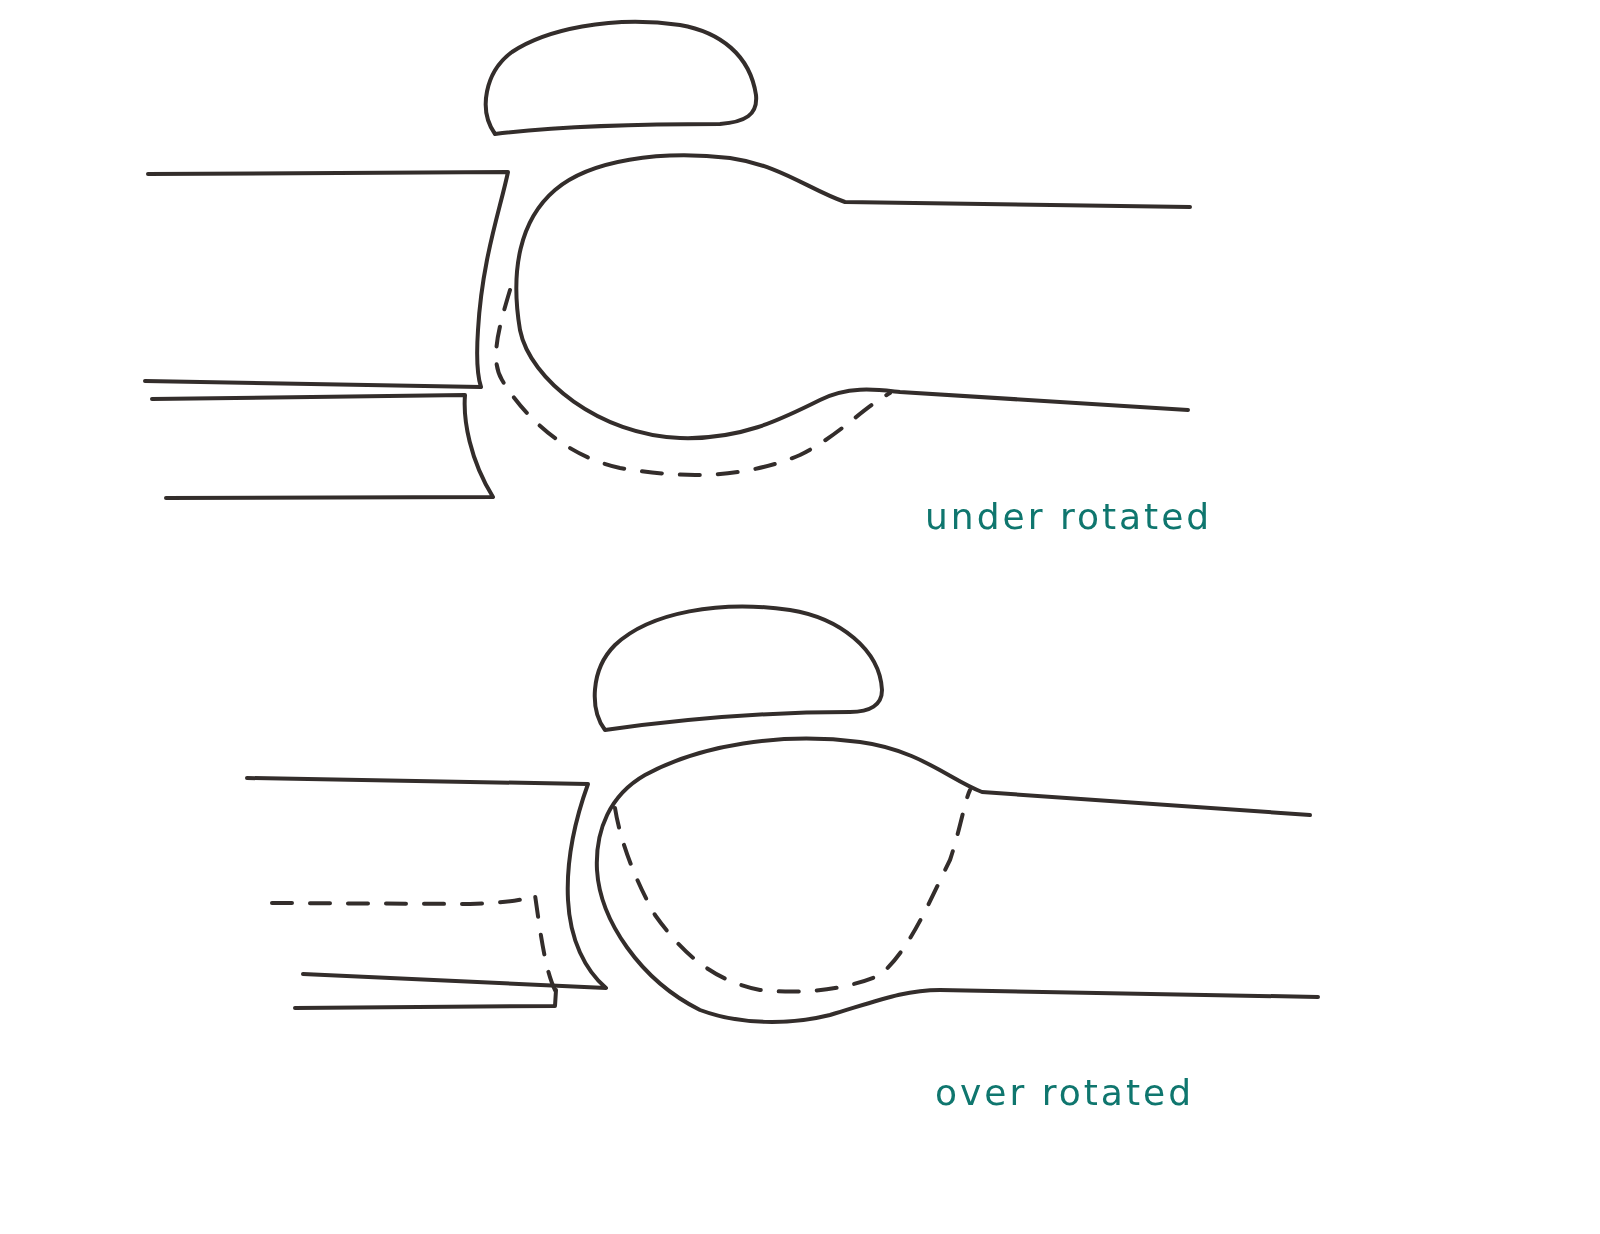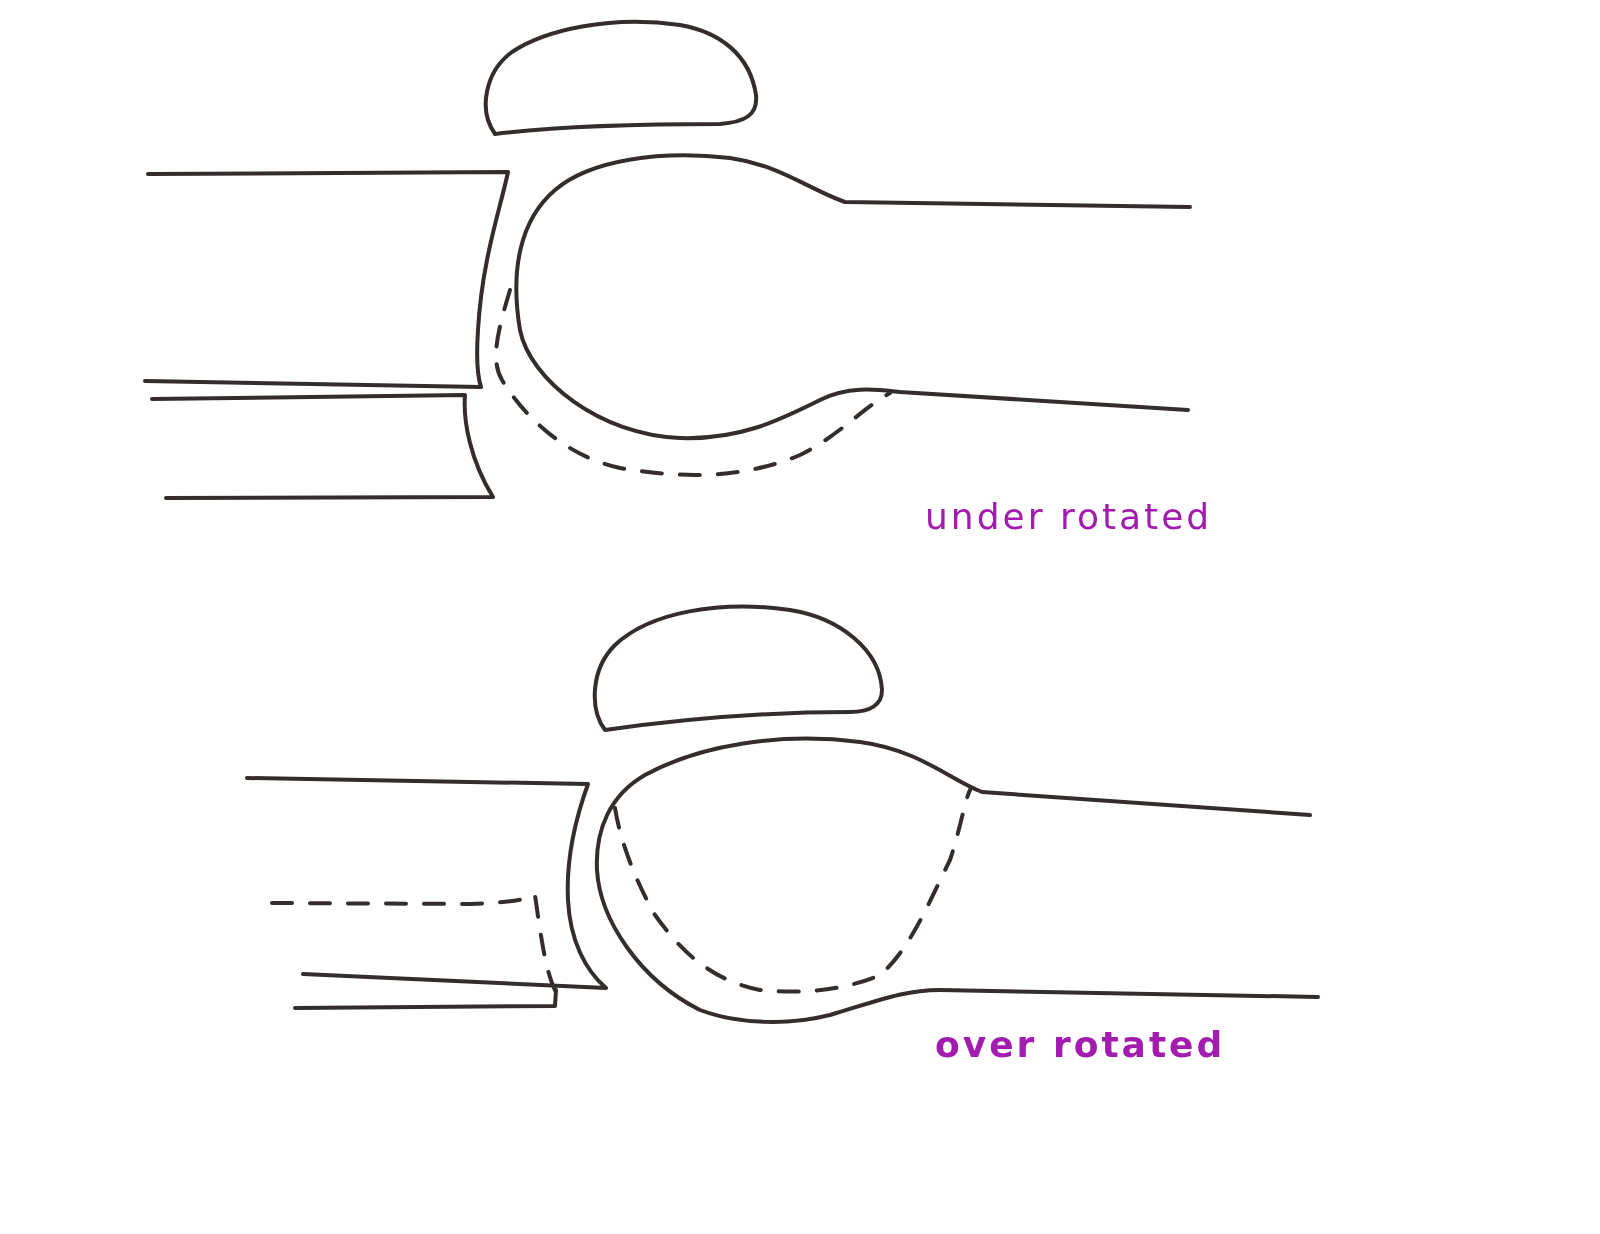--- a/index.html
+++ b/index.html
@@ -4,21 +4,21 @@
   <style>
     html, body { margin: 0; padding: 0; background: #ffffff; }
     body { width: 1600px; height: 1234px; position: relative; overflow: hidden; }
     .canvas { position: absolute; left: 0; top: 0; width: 1600px; height: 1234px; }
     .stroke { fill: none; stroke: #332d2b; stroke-width: 4; stroke-linecap: round; stroke-linejoin: round; }
     .dash { fill: none; stroke: #332d2b; stroke-width: 4; stroke-linecap: round; stroke-dasharray: 20 18; }
     .label {
       position: absolute;
       font-family: "DejaVu Sans", sans-serif;
       font-size: 36px;
-      color: #a21caf;
+      color: #0f766e;
       letter-spacing: 3px;
       white-space: nowrap;
     }
   </style>
 </head>
 <body>
 
 <svg class="canvas" viewBox="0 0 1600 1234" xmlns="http://www.w3.org/2000/svg">
 
   <g>
@@ -33,13 +33,13 @@
     <path class="stroke" d="M605,730 C590,710 590,670 615,645 C650,612 720,600 790,610 C840,618 880,650 882,690 C882,705 870,712 850,712 C770,712 690,718 605,730 Z"></path>
     <path class="stroke" d="M247,778 L588,784 C575,820 566,860 568,900 C570,940 585,970 606,988 L303,974"></path>
     <path class="stroke" d="M295,1008 L555,1006 L556,990"></path>
     <path class="dash" d="M272,903 L470,904 C505,903 525,900 535,895 C540,930 545,970 555,990"></path>
     <path class="stroke" d="M1310,815 L982,792 C950,780 920,750 860,742 C780,732 700,745 645,775 C610,795 595,830 597,870 C600,920 640,980 700,1010 C740,1025 790,1025 830,1015 C880,1000 905,990 940,990 L1318,997"></path>
     <path class="dash" d="M615,808 C620,840 635,880 655,915 C680,950 710,980 760,990 C810,995 850,988 880,975 C910,950 930,900 950,860 C960,830 965,800 970,790"></path>
   </g>
 </svg>
 
 <div class="label" style="left:925px; top:496px;">under rotated</div>
-<div class="label" style="left:935px; top:1024px;font-weight:bold;">over rotated</div>
+<div class="label" style="left:935px; top:1072px;">over rotated</div>
 
 </body></html>

